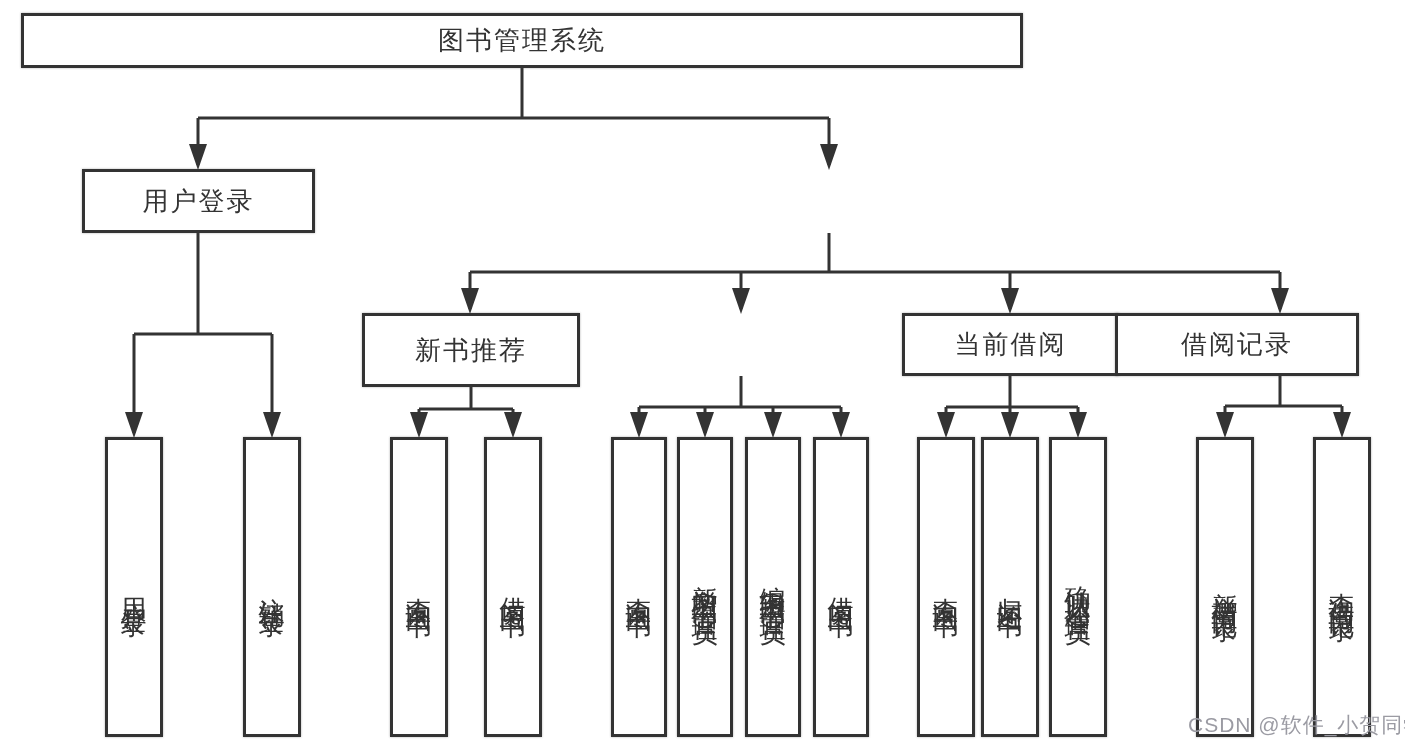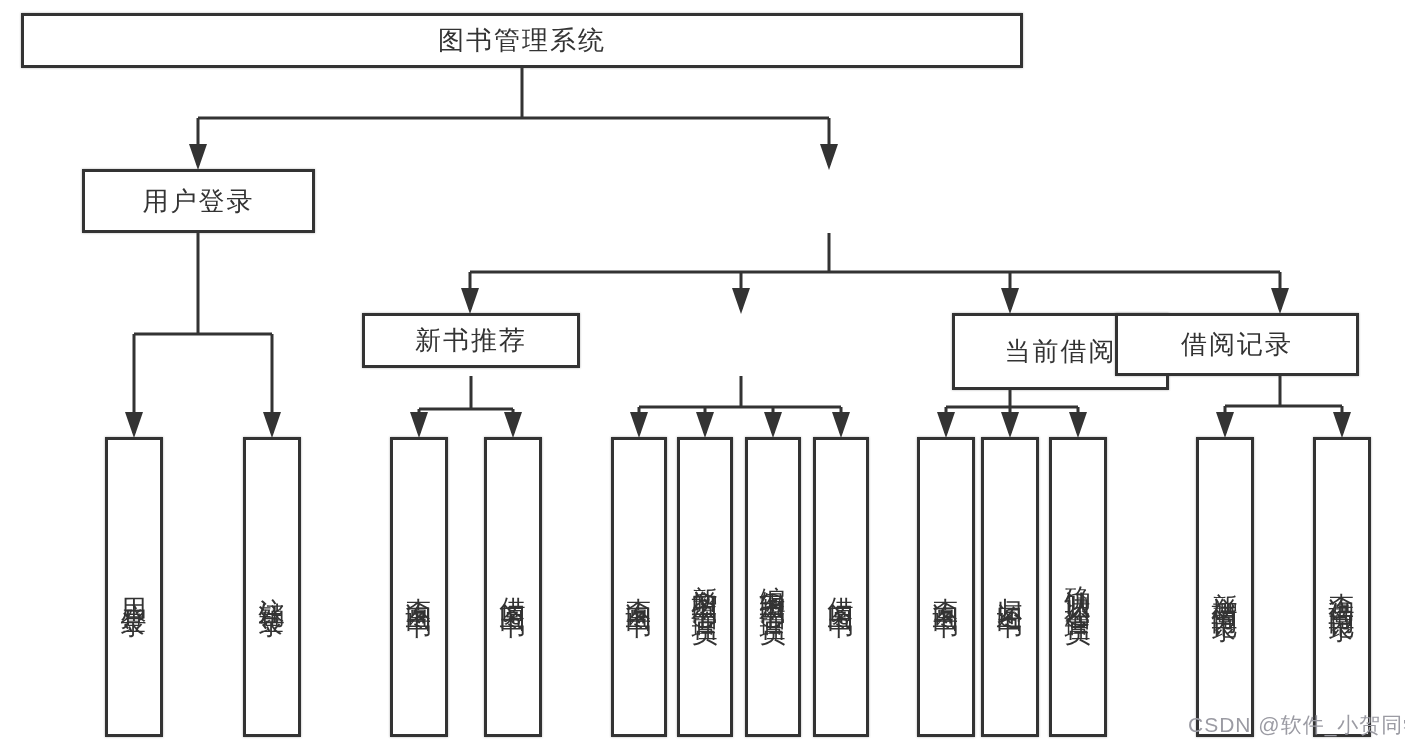--- a/index.html
+++ b/index.html
@@ -62,24 +62,24 @@
   </svg>
 
   <div class="node" style="left:21px;top:13px;width:1002px;height:55px">
     <span class="hlabel">图书管理系统</span>
   </div>
 
   <div class="node" style="left:82px;top:169px;width:233px;height:64px">
     <span class="hlabel">用户登录</span>
   </div>
 
-  <div class="node" style="left:362px;top:313px;width:218px;height:55px">
+  <div class="node" style="left:362px;top:313px;width:218px;height:74px">
     <span class="hlabel">新书推荐</span>
   </div>
-  <div class="node" style="left:952px;top:313px;width:217px;height:77px">
+  <div class="node" style="left:902px;top:313px;width:217px;height:63px">
     <span class="hlabel">当前借阅</span>
   </div>
   <div class="node" style="left:1115px;top:313px;width:244px;height:63px">
     <span class="hlabel">借阅记录</span>
   </div>
 
   <div class="node leaf" style="left:105px;width:58px">
     <span class="vtext">用户登录</span>
   </div>
   <div class="node leaf" style="left:243px;width:58px">

